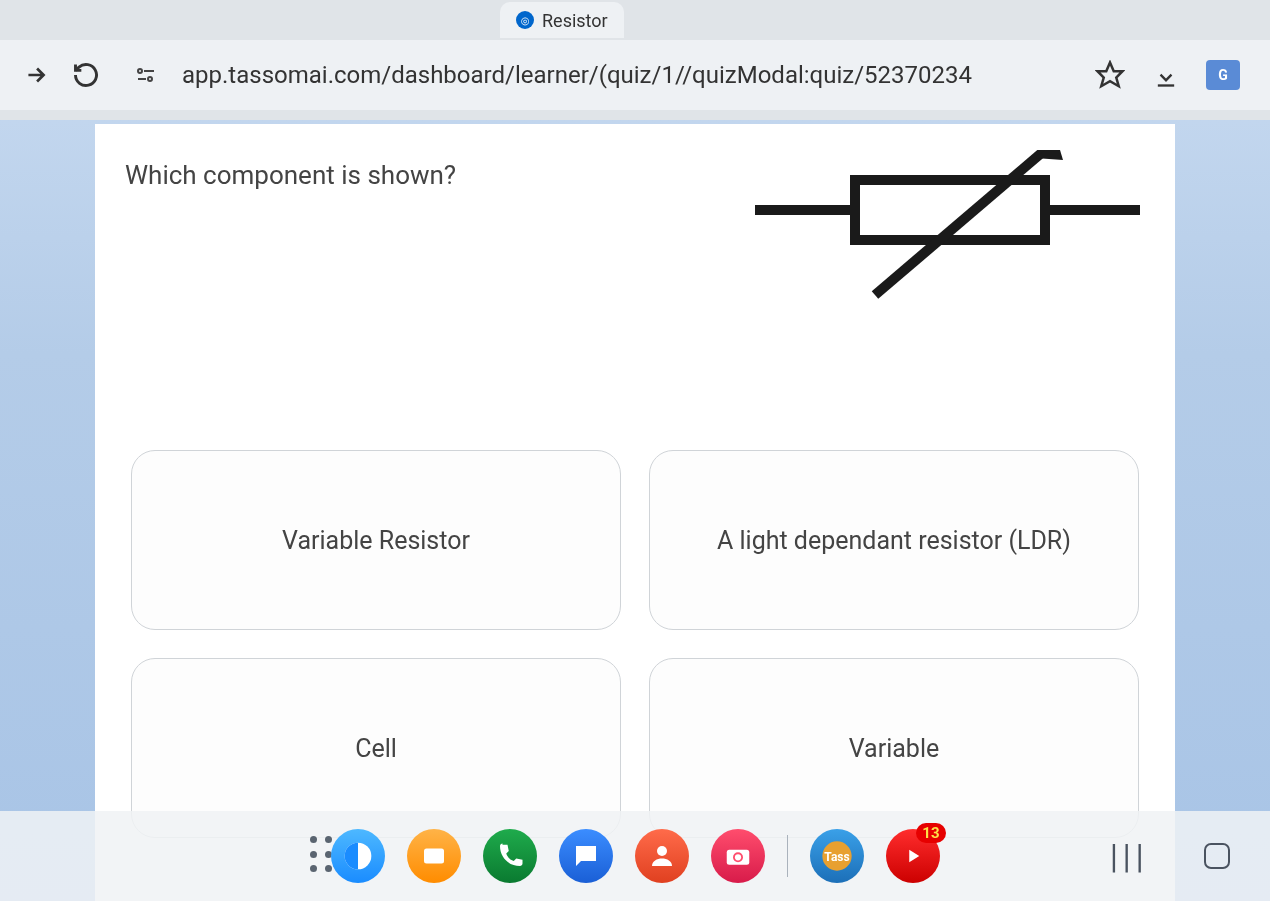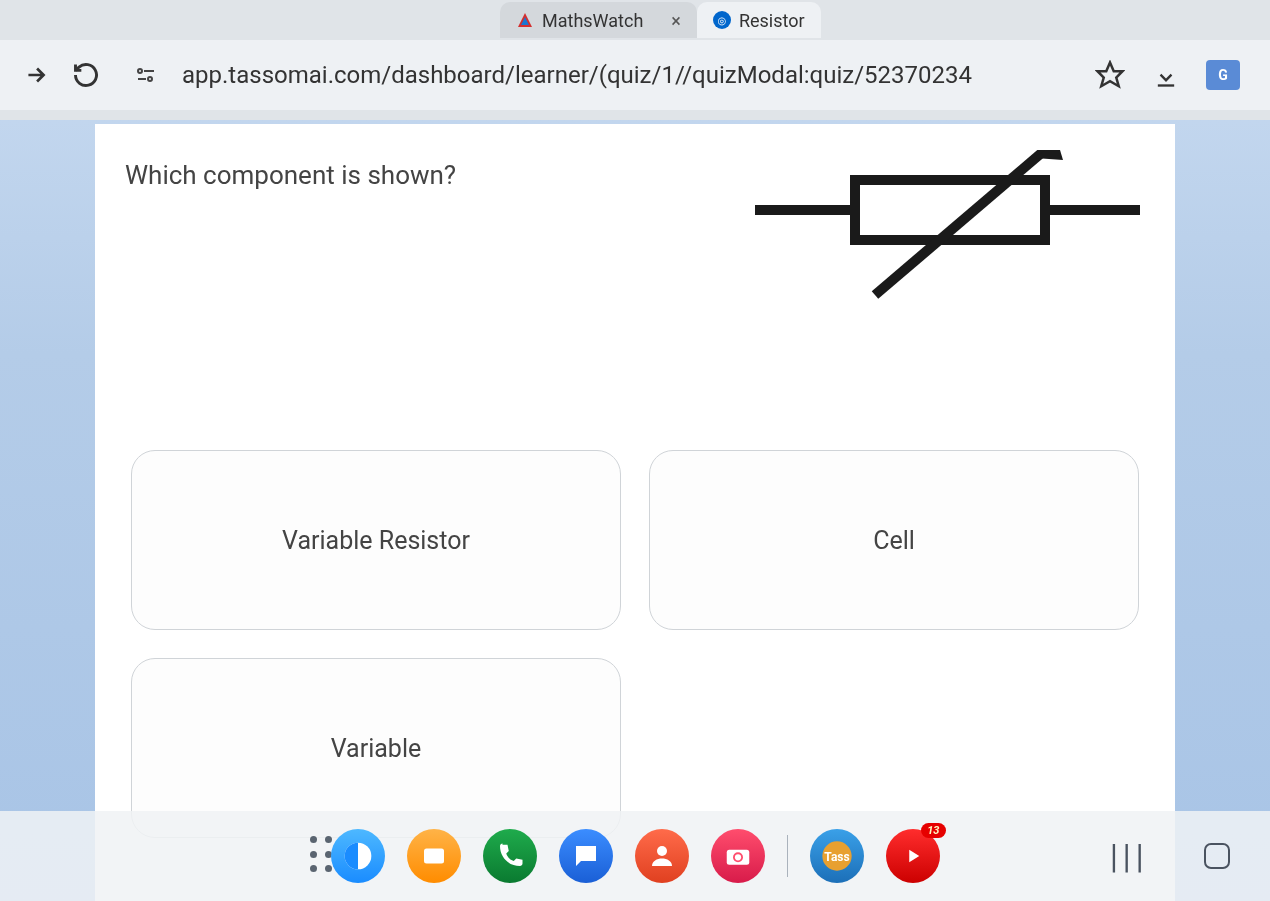--- a/index.html
+++ b/index.html
@@ -235,26 +235,25 @@
     .ti-sep {
       width: 1px;
       height: 42px;
       background: #aab2bc;
     }
     .badge {
       position: absolute;
       top: -6px;
       right: -6px;
       background: #e60000;
-      color: #fef9c3;
-      font-size: 11px;
+      color: #fde047;
+      font-size: 15px;
       border-radius: 10px;
       padding: 1px 6px;
       font-weight: bold;
-      font-style: italic;
     }
     .nav-right-os {
       position: absolute;
       right: 40px;
       display: flex;
       align-items: center;
       gap: 60px;
       color: #4a5360;
       font-size: 28px;
     }
@@ -268,30 +267,20 @@
       height: 26px;
       border: 2.5px solid #4a5360;
       border-radius: 7px;
     }
   </style>
 </head>
 <body>
 
 <div class="browser-top">
   <div class="tab-strip">
-    <div class="tab inactive">
-      <span class="tab-icon-mw">
-        <svg viewBox="0 0 18 18">
-            <polygon points="2,16 9,2 16,16" fill="#d32f2f"></polygon>
-            <polygon points="5,14 9,6 13,14" fill="#1976d2"></polygon>
-          </svg>
-      </span>
-      <span>MathsWatch</span>
-      <span class="tab-close">×</span>
-    </div>
     <div class="tab active">
       <span class="tab-icon-tassomai">◎</span>
       <span>Resistor</span>
     </div>
   </div>
   <div class="toolbar">
     <div class="nav-icon">
       <svg width="26" height="26" viewBox="0 0 24 24" fill="none" stroke="#333" stroke-width="2.5">
           <path d="M5 12h14M13 6l6 6-6 6"></path>
         </svg>
@@ -340,20 +329,23 @@
         <line x1="300" y1="60" x2="395" y2="60" stroke="#1a1a1a" stroke-width="10"></line>
         <line x1="130" y1="145" x2="300" y2="0" stroke="#1a1a1a" stroke-width="10"></line>
         <polygon points="290,8 312,-10 318,10" fill="#1a1a1a"></polygon>
       </svg>
     </div>
     <div class="answers">
       <div class="answer">
         <span>Variable Resistor</span>
       </div>
       <div class="answer">
+        <span>A light dependant resistor (LDR)</span>
+      </div>
+      <div class="answer">
         <span>Cell</span>
       </div>
       <div class="answer">
         <span>Variable</span>
       </div>
     </div>
   </div>
 </div>
 
 <div class="taskbar">

